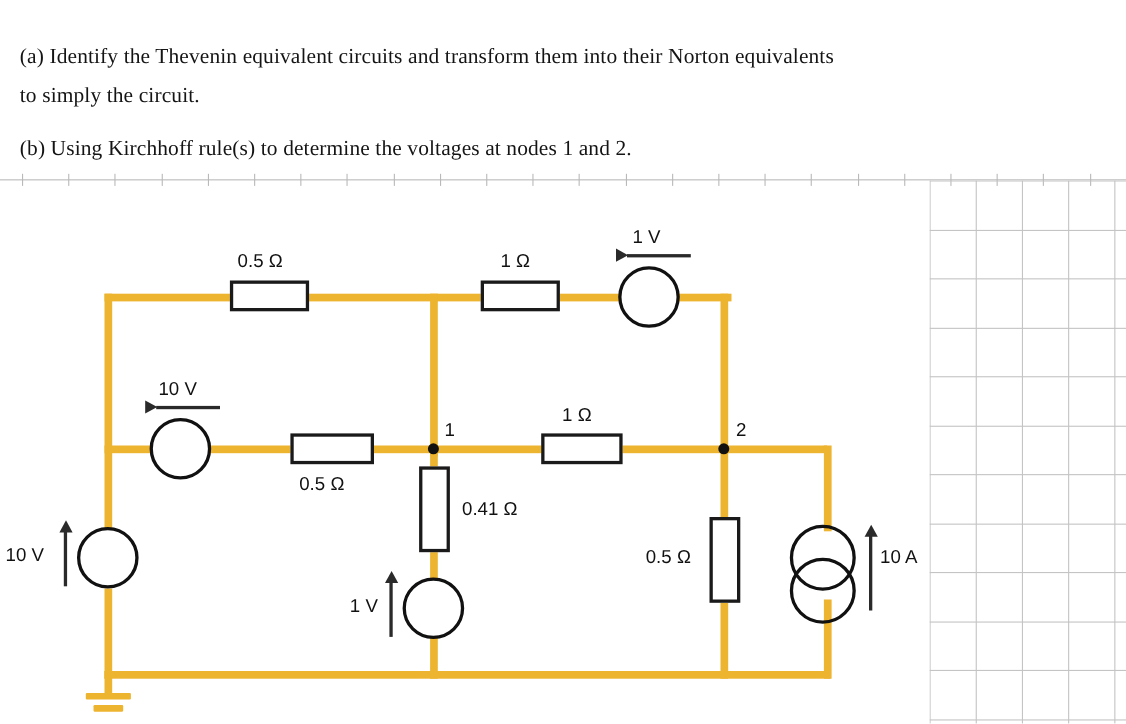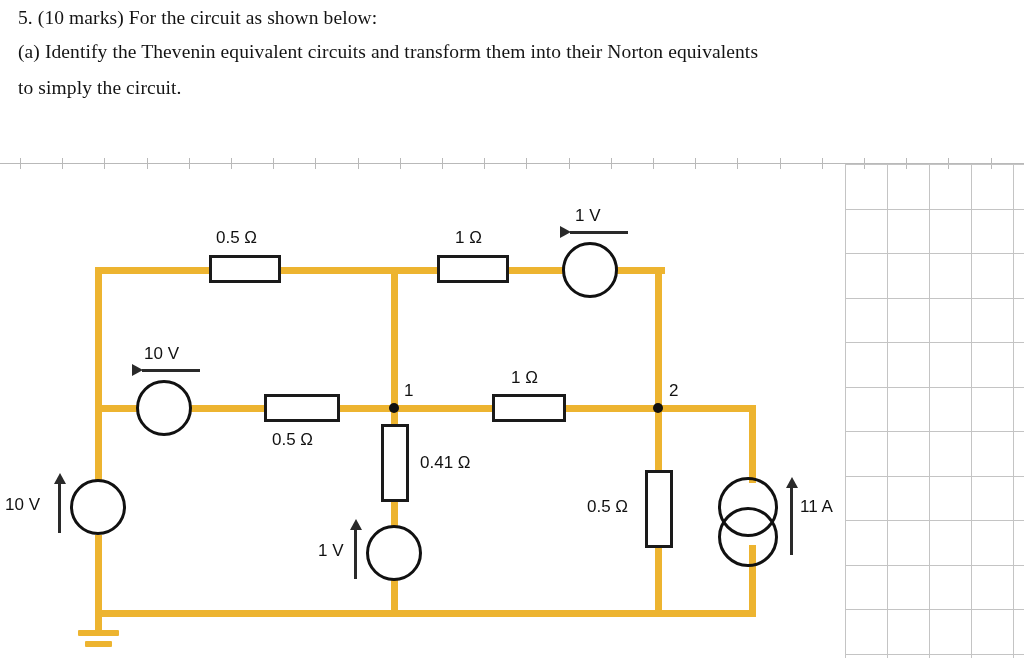--- a/index.html
+++ b/index.html
@@ -43,23 +43,23 @@
   .arrow-v-head{position:absolute;width:0;height:0;border-left:6px solid transparent;border-right:6px solid transparent;border-bottom:11px solid #2a2a2a;}
 
   
   .gndbar{position:absolute;background:#EDB430;border-radius:1px;}
 </style>
 </head>
 <body>
 
 <div id="page">
 
-  <div class="qtext" id="q-line1">5. (10 marks) For the circuit as shown below:</div>
   <div class="qtext" id="q-line2">(a) Identify the Thevenin equivalent circuits and transform them into their Norton equivalents</div>
   <div class="qtext" id="q-line3">to simply the circuit.</div>
+  <div class="qtext" id="q-line4">(b) Using Kirchhoff rule(s) to determine the voltages at nodes 1 and 2.</div>
 
   <div id="rule"></div>
   <div id="ticks">
       <div class="tick" style="left: 20px;"></div>
       <div class="tick" style="left: 62px;"></div>
       <div class="tick" style="left: 104px;"></div>
       <div class="tick" style="left: 147px;"></div>
       <div class="tick" style="left: 189px;"></div>
       <div class="tick" style="left: 231px;"></div>
       <div class="tick" style="left: 273px;"></div>
@@ -168,21 +168,21 @@
 
     <div class="circ" style="left:70px;top:479px;width:56px;height:56px;"></div>
     <div class="arrow-v" style="left:58px;top:483px;height:50px;"></div>
     <div class="arrow-v-head" style="left:54px;top:473px;"></div>
     <span class="lbl" style="left:5px;top:495px;">10 V</span>
 
     <div class="circ circ-open" style="left:718px;top:477px;width:60px;height:60px;"></div>
     <div class="circ circ-open" style="left:718px;top:507px;width:60px;height:60px;"></div>
     <div class="arrow-v" style="left:790px;top:487px;height:68px;"></div>
     <div class="arrow-v-head" style="left:786px;top:477px;"></div>
-    <span class="lbl" style="left:800px;top:497px;">11 A</span>
+    <span class="lbl" style="left:800px;top:497px;">10 A</span>
 
     <div class="dot" style="left:389px;top:403px;"></div>
     <span class="nodelbl" style="left:404px;top:381px;">1</span>
 
     <div class="dot" style="left:653px;top:403px;"></div>
     <span class="nodelbl" style="left:669px;top:381px;">2</span>
 
     <div class="wire wv" style="left:95px;top:610px;height:22px;"></div>
     <div class="gndbar" style="left:78px;top:630px;width:41px;height:6px;"></div>
     <div class="gndbar" style="left:85px;top:641px;width:27px;height:6px;"></div>

